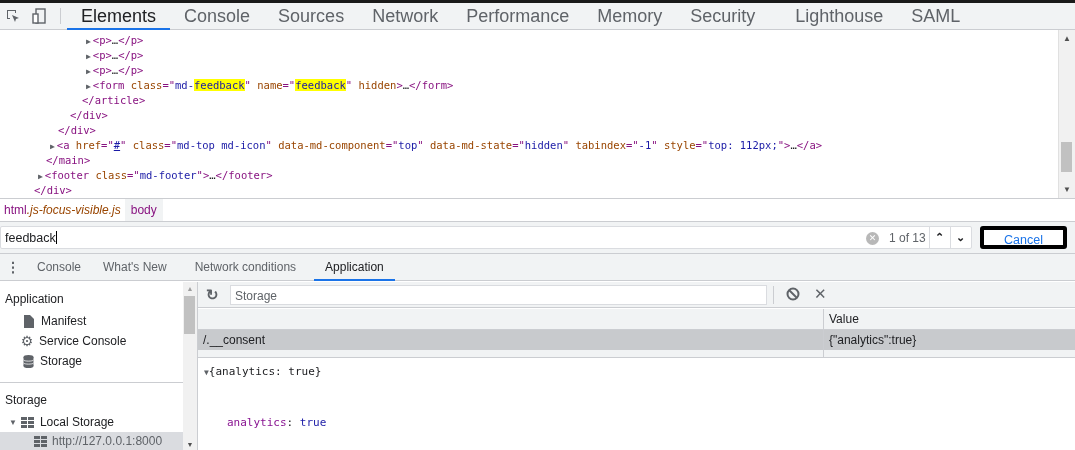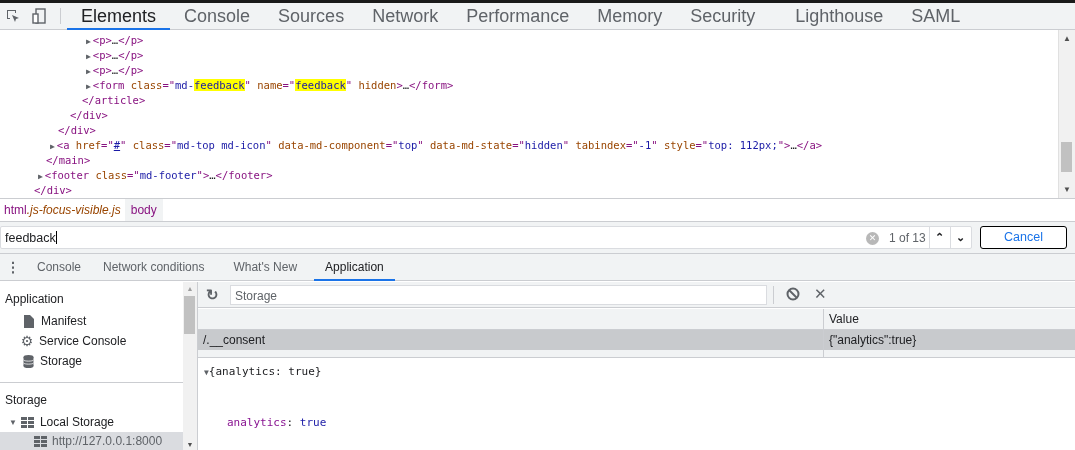--- a/index.html
+++ b/index.html
@@ -39,21 +39,21 @@
   
   .search { position: absolute; left: 0; top: 222px; width: 1075px; height: 32px; background: #f1f3f4; border-bottom: 1px solid #cbcdd1; }
   .search .box { position: absolute; left: 0; top: 4px; width: 972px; height: 23px; background: #fff; border: 1px solid #dadce0; border-radius: 2px; }
   .search .input { position: absolute; left: 4px; top: 4px; font-size: 12.5px; color: #202124; }
   .search .caret { display: inline-block; width: 1px; height: 13px; background: #000; vertical-align: -2px; }
   .search .clear { position: absolute; left: 865px; top: 5px; width: 13px; height: 13px; border-radius: 50%; background: #b8b8b8; color: #fff; font-size: 9px; line-height: 13px; text-align: center; }
   .search .count { position: absolute; left: 888px; top: 4px; color: #5f6368; font-size: 12px; }
   .search .prev, .search .next { position: absolute; top: 0; width: 20px; height: 21px; border-left: 1px solid #dadce0; text-align: center; line-height: 21px; font-size: 11px; font-weight: bold; color: #202124; }
   .search .prev { left: 928px; }
   .search .next { left: 949px; }
-  .search .cancel { position: absolute; left: 980px; top: 4px; width: 87px; height: 23px; background: #fff; border: 1px solid #000000; border-radius: 3px; color: #1a73e8; font-size: 12.5px; text-align: center; line-height: 21px; }
+  .search .cancel { position: absolute; left: 980px; top: 4px; width: 87px; height: 23px; background: #fff; border: 4px solid #000000; border-radius: 3px; color: #1a73e8; font-size: 12.5px; text-align: center; line-height: 21px; }
 
   
   .drawer-tabs { position: absolute; left: 0; top: 254px; width: 1075px; height: 27px; background: #f1f3f4; border-bottom: 1px solid #cbcdd1; display: flex; align-items: stretch; }
   .drawer-tabs .menu { width: 26px; display: flex; align-items: center; justify-content: center; color: #5f6368; font-size: 14px; font-weight: bold; }
   .drawer-tabs .dtab { padding: 0 11px; display: flex; align-items: center; color: #5f6368; font-size: 12px; position: relative; }
   .drawer-tabs .dtab.active { color: #202124; }
   .drawer-tabs .dtab.active::after { content: ""; position: absolute; left: 0; right: 0; bottom: -1px; height: 2px; background: #1a73e8; }
 
   
   .sidebar { position: absolute; left: 0; top: 282px; width: 183px; height: 168px; background: #fff; }
@@ -176,25 +176,25 @@
   <div class="cancel">Cancel</div>
 </div>
 
 <div class="drawer-tabs">
   <div class="menu">
       <span>⋮</span>
     </div>
   <div class="dtab">
       <span>Console</span>
     </div>
+  <div class="dtab" style="padding-right:17px">
+      <span>What's New</span>
+    </div>
   <div class="dtab" style="padding-right:18px">
       <span>Network conditions</span>
-    </div>
-  <div class="dtab" style="padding-right:17px">
-      <span>What's New</span>
     </div>
   <div class="dtab active">
       <span>Application</span>
     </div>
 </div>
 
 <div class="sidebar">
   <div class="sb-head" style="top:10px">Application</div>
   <div class="sb-item" style="left:22px;top:29px">
     <span class="ic">

